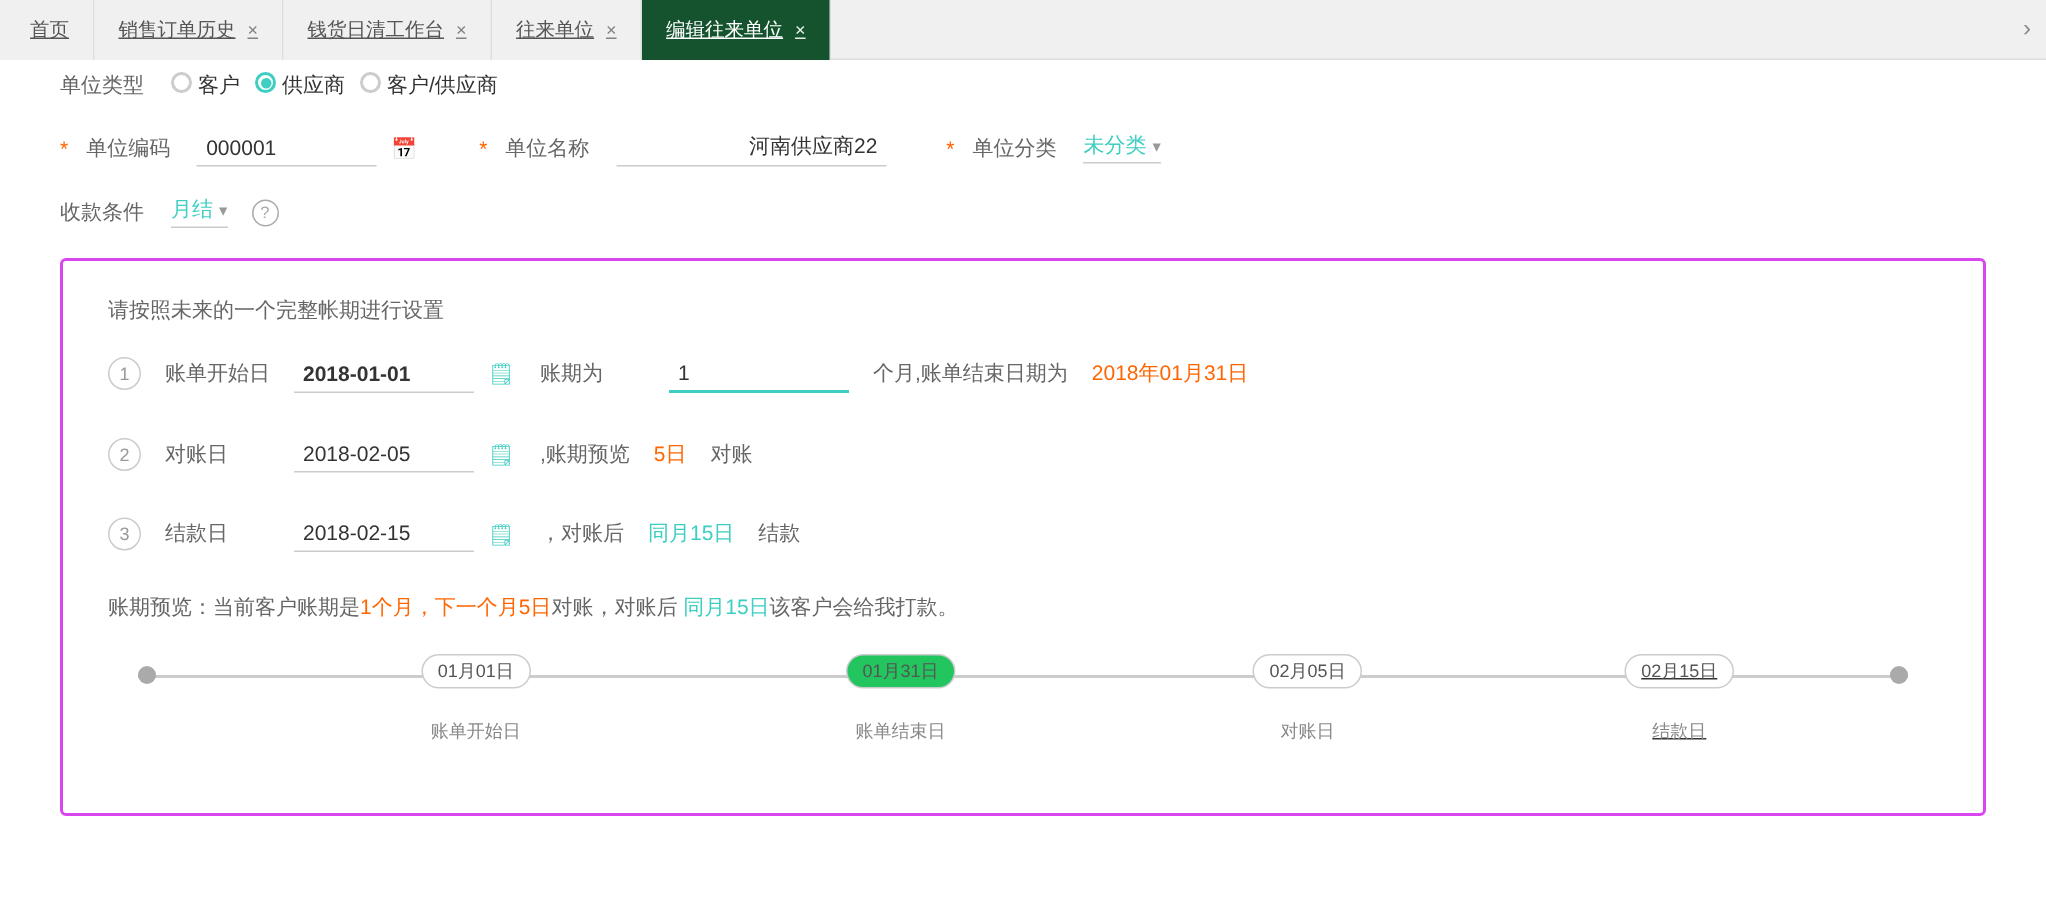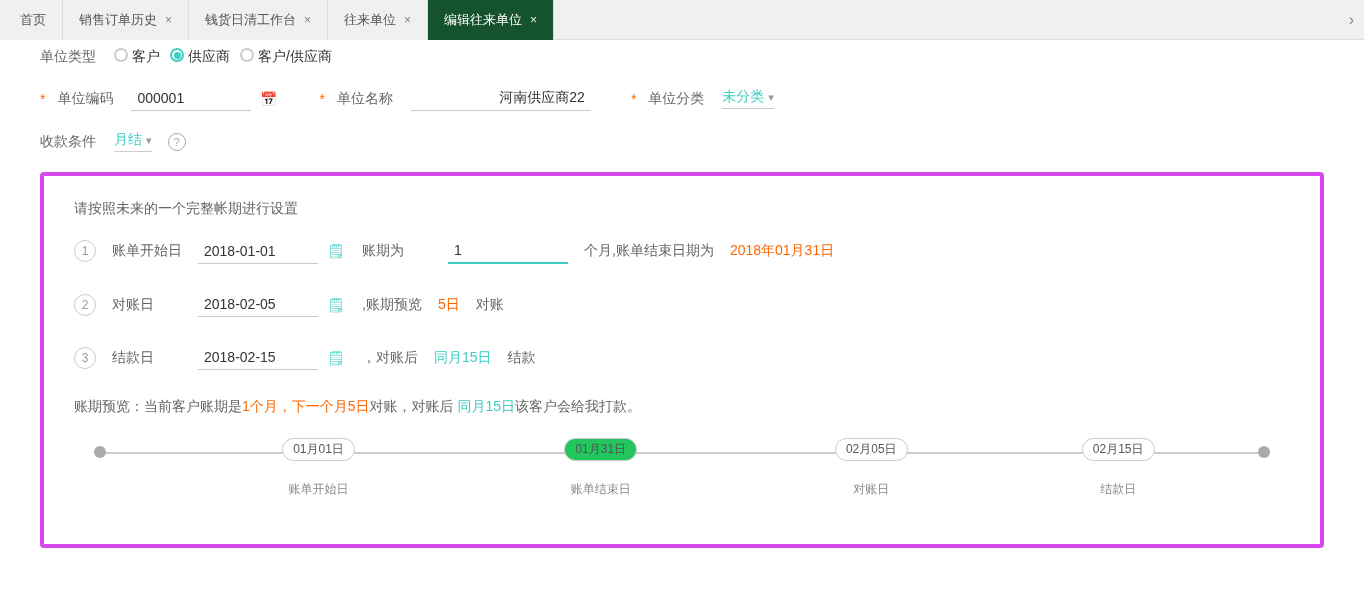--- a/index.html
+++ b/index.html
@@ -6,21 +6,21 @@
     body { font-family: 'Microsoft YaHei', Arial, sans-serif; font-size: 14px; background: #f5f5f5; color: #333; }
 
     
     .tabs-bar {
       display: flex; align-items: center; background: #f0f0f0; border-bottom: 1px solid #ddd;
       height: 40px; padding: 0 0;
     }
     .tab {
       display: flex; align-items: center; padding: 0 16px; height: 40px; cursor: pointer;
       border-right: 1px solid #ddd; color: #555; font-size: 13px; white-space: nowrap;
-      background: #f0f0f0; user-select: none;
+      background: #f0f0f0; user-select: none; text-decoration: underline;
     }
     .tab:first-child { padding-left: 20px; }
     .tab.active { background: #14532d; color: #fff; }
     .tab-close {
       margin-left: 8px; font-size: 12px; color: inherit; opacity: 0.7;
       cursor: pointer;
     }
     .tab.active .tab-close { color: #fff; opacity: 0.9; }
     .tabs-arrow {
       margin-left: auto; padding: 0 10px; cursor: pointer; color: #888; font-size: 16px;
@@ -59,21 +59,21 @@
 
     
     .help-icon {
       display: inline-flex; align-items: center; justify-content: center;
       width: 18px; height: 18px; border-radius: 50%; border: 1px solid #aaa;
       color: #aaa; font-size: 11px; cursor: pointer; margin-left: 6px;
     }
 
     
     .panel-box {
-      border: 4px solid #d946ef; border-radius: 4px; padding: 24px 30px;
+      border: 2px solid #d946ef; border-radius: 4px; padding: 24px 30px;
       background: #fff; margin-top: 10px;
     }
 
     .panel-title { color: #666; margin-bottom: 20px; font-size: 14px; }
 
     
     .step-row { display: flex; align-items: center; margin-bottom: 28px; gap: 16px; }
     .step-num {
       width: 22px; height: 22px; border-radius: 50%; border: 1px solid #ccc;
       display: flex; align-items: center; justify-content: center;
@@ -166,21 +166,21 @@
     <div class="help-icon">?</div>
   </div>
 
   <div class="panel-box">
     <div class="panel-title">请按照未来的一个完整帐期进行设置</div>
 
     <div class="step-row">
       <div class="step-num">1</div>
       <span class="step-label">账单开始日</span>
       <div class="field-group">
-        <input class="input-field" type="text" style="width: 110px;" value="2018-01-01">
+        <input class="input-field" type="text" style="width: 110px; font-weight: bold;" value="2018-01-01">
         <span class="icon-calendar">🗒</span>
       </div>
       <span class="step-label">账期为</span>
       <input class="input-field" type="text" style="width: 80px; border-bottom: 2px solid rgb(62, 206, 194);" value="1">
       <span style="color:#666;">个月,账单结束日期为</span>
       <span class="highlight-orange">2018年01月31日</span>
     </div>
 
     <div class="step-row">
       <div class="step-num">2</div>
@@ -227,21 +227,21 @@
         <div style="position: absolute; top: -2px; left: 40%;">
           <div style="background:#22c55e; border:1px solid #ccc; border-radius:14px; padding:2px 10px; font-size:12px; color:#555; white-space:nowrap;">01月31日</div>
           <div style="font-size:12px; color:#888; text-align:center; margin-top:20px;font-family:Liberation Serif, serif;">账单结束日</div>
         </div>
 
         <div style="position: absolute; top: -2px; left: 63%;">
           <div style="background:#fff; border:1px solid #ccc; border-radius:14px; padding:2px 10px; font-size:12px; color:#555; white-space:nowrap;">02月05日</div>
           <div style="font-size:12px; color:#888; text-align:center; margin-top:20px;">对账日</div>
         </div>
 
-        <div style="position: absolute; top: -2px; left: 84%;">
+        <div style="position: absolute; top: -2px; left: 84%; text-decoration: underline;">
           <div style="background:#fff; border:1px solid #ccc; border-radius:14px; padding:2px 10px; font-size:12px; color:#555; white-space:nowrap;">02月15日</div>
           <div style="font-size:12px; color:#888; text-align:center; margin-top:20px;">结款日</div>
         </div>
       </div>
     </div>
 
   </div>
 </div>
 
 </body></html>

